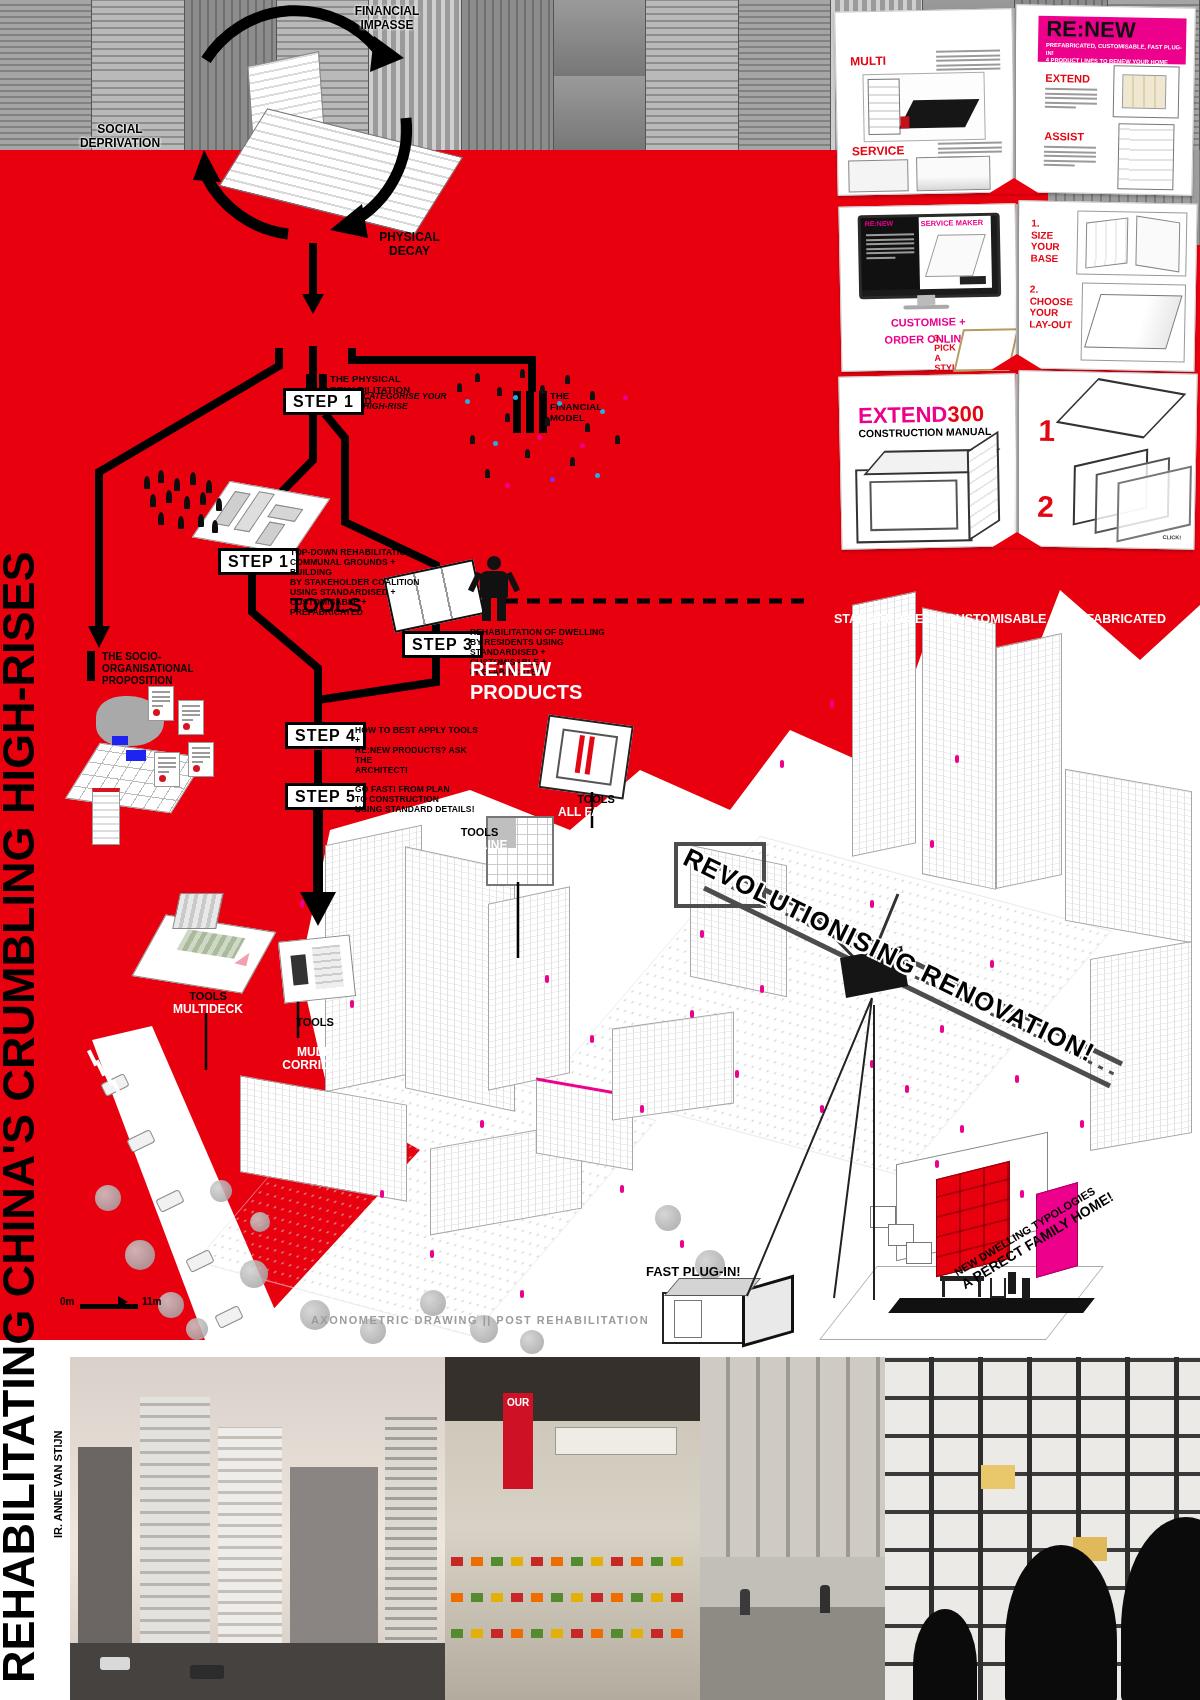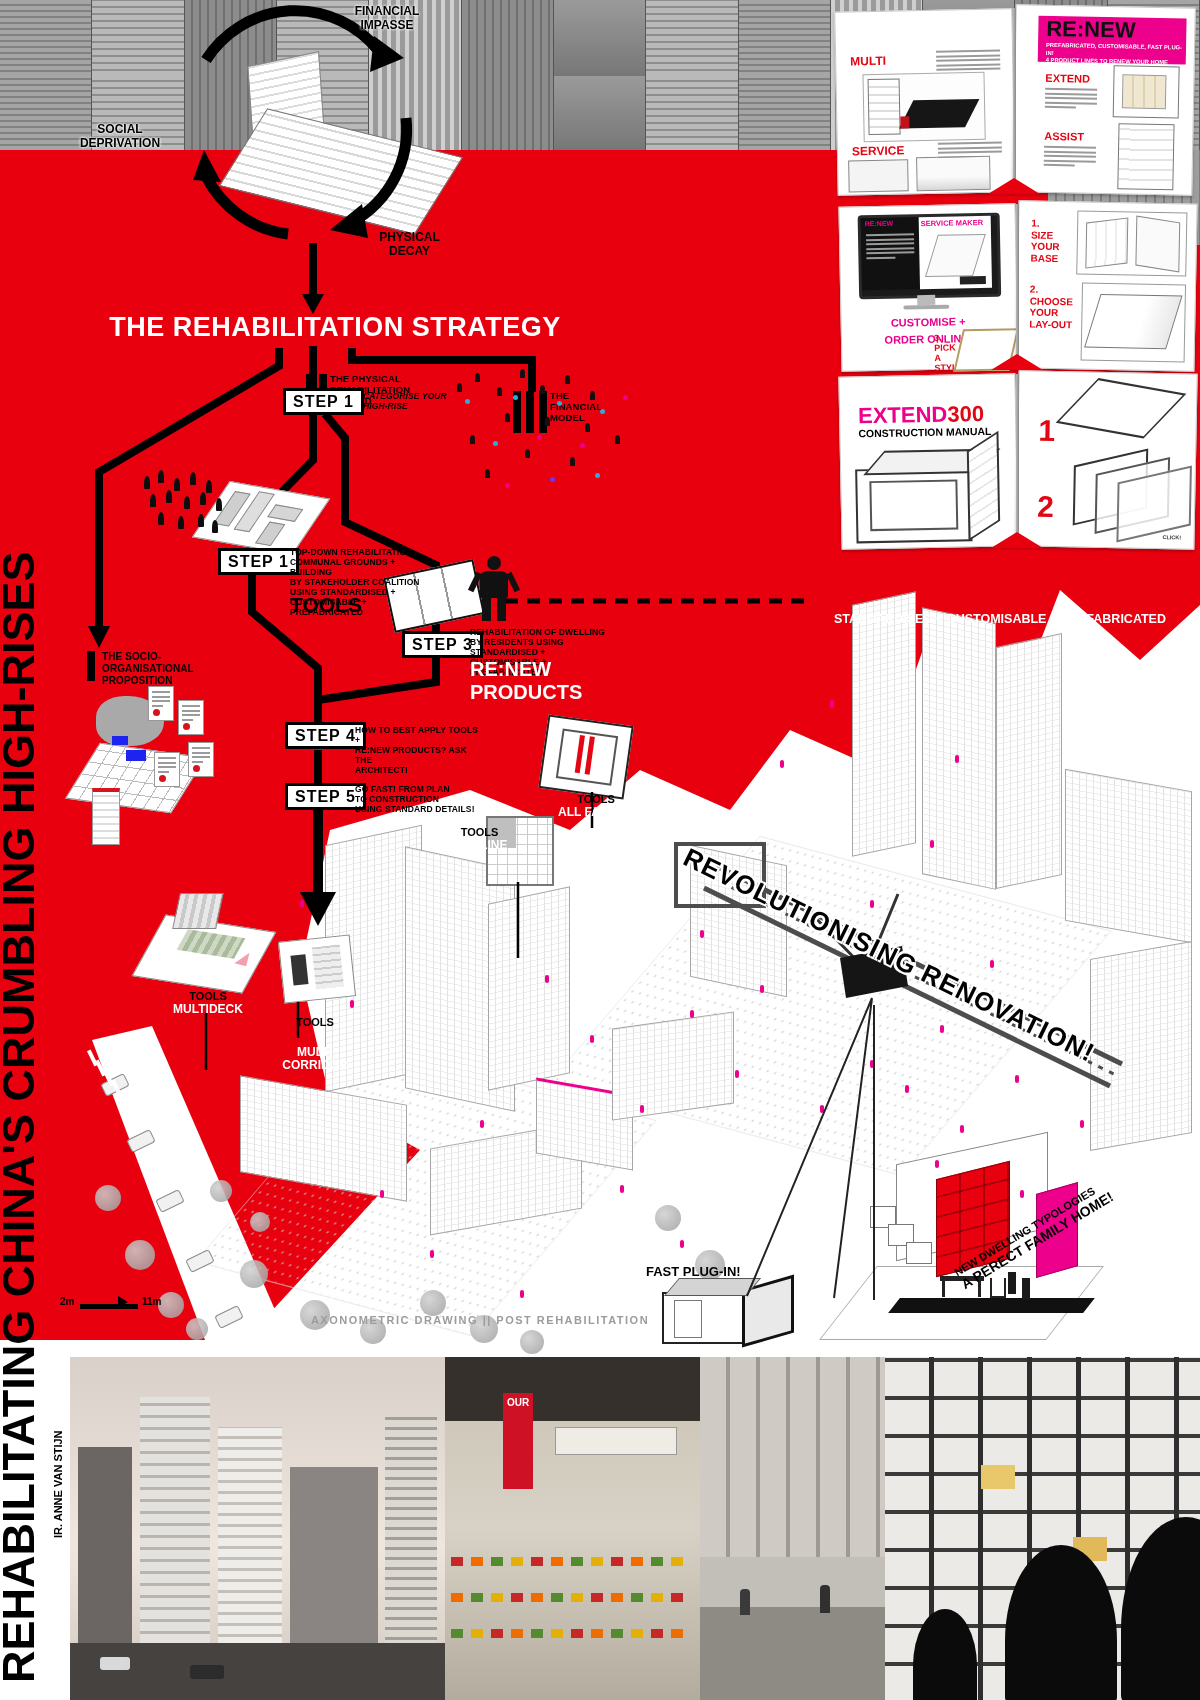--- a/index.html
+++ b/index.html
@@ -157,21 +157,20 @@
 
   <div class="abs" style="left:250px;top:58px;width:70px;height:80px;z-index:4;background:repeating-linear-gradient(0deg,#fff 0 6px,#dcdcdc 6px 8px);border:1px solid #888;transform:skewY(-8deg) rotate(-4deg);"></div>
   <div class="abs" style="left:240px;top:128px;width:200px;height:85px;z-index:4;background:repeating-linear-gradient(0deg,#fff 0 7px,#d8d8d8 7px 9px);border:1px solid #777;transform:rotate(14deg) skewX(-18deg);"></div>
   <div class="abs pre b" style="left:332px;top:4px;width:110px;z-index:6;font-size:12px;text-align:center;color:#000;text-shadow:0 0 3px #fff,0 0 3px #fff;">FINANCIAL
 IMPASSE</div>
   <div class="abs pre b" style="left:40px;top:122px;width:160px;z-index:6;font-size:12px;text-align:center;color:#000;text-shadow:0 0 3px #fff,0 0 3px #fff;">SOCIAL
 DEPRIVATION</div>
   <div class="abs pre b" style="left:352px;top:230px;width:115px;z-index:6;font-size:12px;text-align:center;color:#000;">PHYSICAL
 DECAY</div>
 
-  <div class="abs b w" style="left:100px;top:312px;width:470px;z-index:6;font-size:27px;text-align:center;letter-spacing:.5px;">THE REHABILITATION STRATEGY</div>
   <div class="abs barset" style="left:306px;top:374px;height:34px;z-index:6;">
       <i></i>
       <i></i>
     </div>
   <div class="abs pre cap" style="left:330px;top:373px;width:95px;font-size:9.5px;z-index:6;">THE PHYSICAL
 REHABILITATION
 METHOD</div>
   <div class="abs barset" style="left:513px;top:391px;height:42px;z-index:6;">
       <i></i>
       <i></i>
@@ -521,21 +520,21 @@
     <div class="abs" style="left:80px;top:4px;width:46px;height:52px;background:#e9e9e9;border:3px solid #111;transform:skewY(-16deg);"></div>
     <div class="abs" style="left:2px;top:0px;width:80px;height:16px;background:#d4d4d4;border:1px solid #555;transform:skewX(-40deg);transform-origin:left bottom;"></div>
   </div>
   <div class="abs b" style="left:646px;top:1264px;width:130px;z-index:6;font-size:13px;color:#000;">FAST PLUG-IN!</div>
 
   <div class="abs" style="left:952px;top:1268px;z-index:6;transform:rotate(-31deg);transform-origin:left top;text-align:left;">
     <div class="b" style="font-size:11px;color:#000;">NEW DWELLING TYPOLOGIES</div>
     <div class="b" style="font-size:14px;color:#000;">A PERECT FAMILY HOME!</div>
   </div>
 
-  <div class="abs b" style="left:60px;top:1296px;z-index:6;font-size:10px;color:#000;">2m</div>
+  <div class="abs b" style="left:60px;top:1296px;z-index:6;font-size:10px;color:#000;">0m</div>
   <div class="abs" style="left:80px;top:1304px;width:58px;height:5px;background:#000;z-index:6;"></div>
   <div class="abs" style="left:118px;top:1296px;width:0;height:0;border-top:6px solid transparent;border-bottom:6px solid transparent;border-left:10px solid #000;z-index:6;"></div>
   <div class="abs b" style="left:142px;top:1296px;z-index:6;font-size:10px;color:#000;">11m</div>
   <div class="abs b" style="left:250px;top:1314px;width:460px;z-index:6;font-size:11px;letter-spacing:1.5px;text-align:center;color:#9c9c9c;">AXONOMETRIC DRAWING || POST REHABILITATION</div>
 
 
   <div class="abs" style="left:70px;top:1357px;width:375px;height:343px;z-index:3;background:linear-gradient(180deg,#d8d0c9,#efe7dd 55%,#cfc7bf);overflow:hidden;">
     <div class="abs" style="left:8px;top:90px;width:54px;height:220px;background:#6b6663;"></div>
     <div class="abs" style="left:70px;top:40px;width:70px;height:270px;background:repeating-linear-gradient(0deg,#e4e2de 0 9px,#b9b5ae 9px 12px);"></div>
     <div class="abs" style="left:148px;top:70px;width:64px;height:240px;background:repeating-linear-gradient(0deg,#efede9 0 8px,#c4c0b9 8px 11px);"></div>

